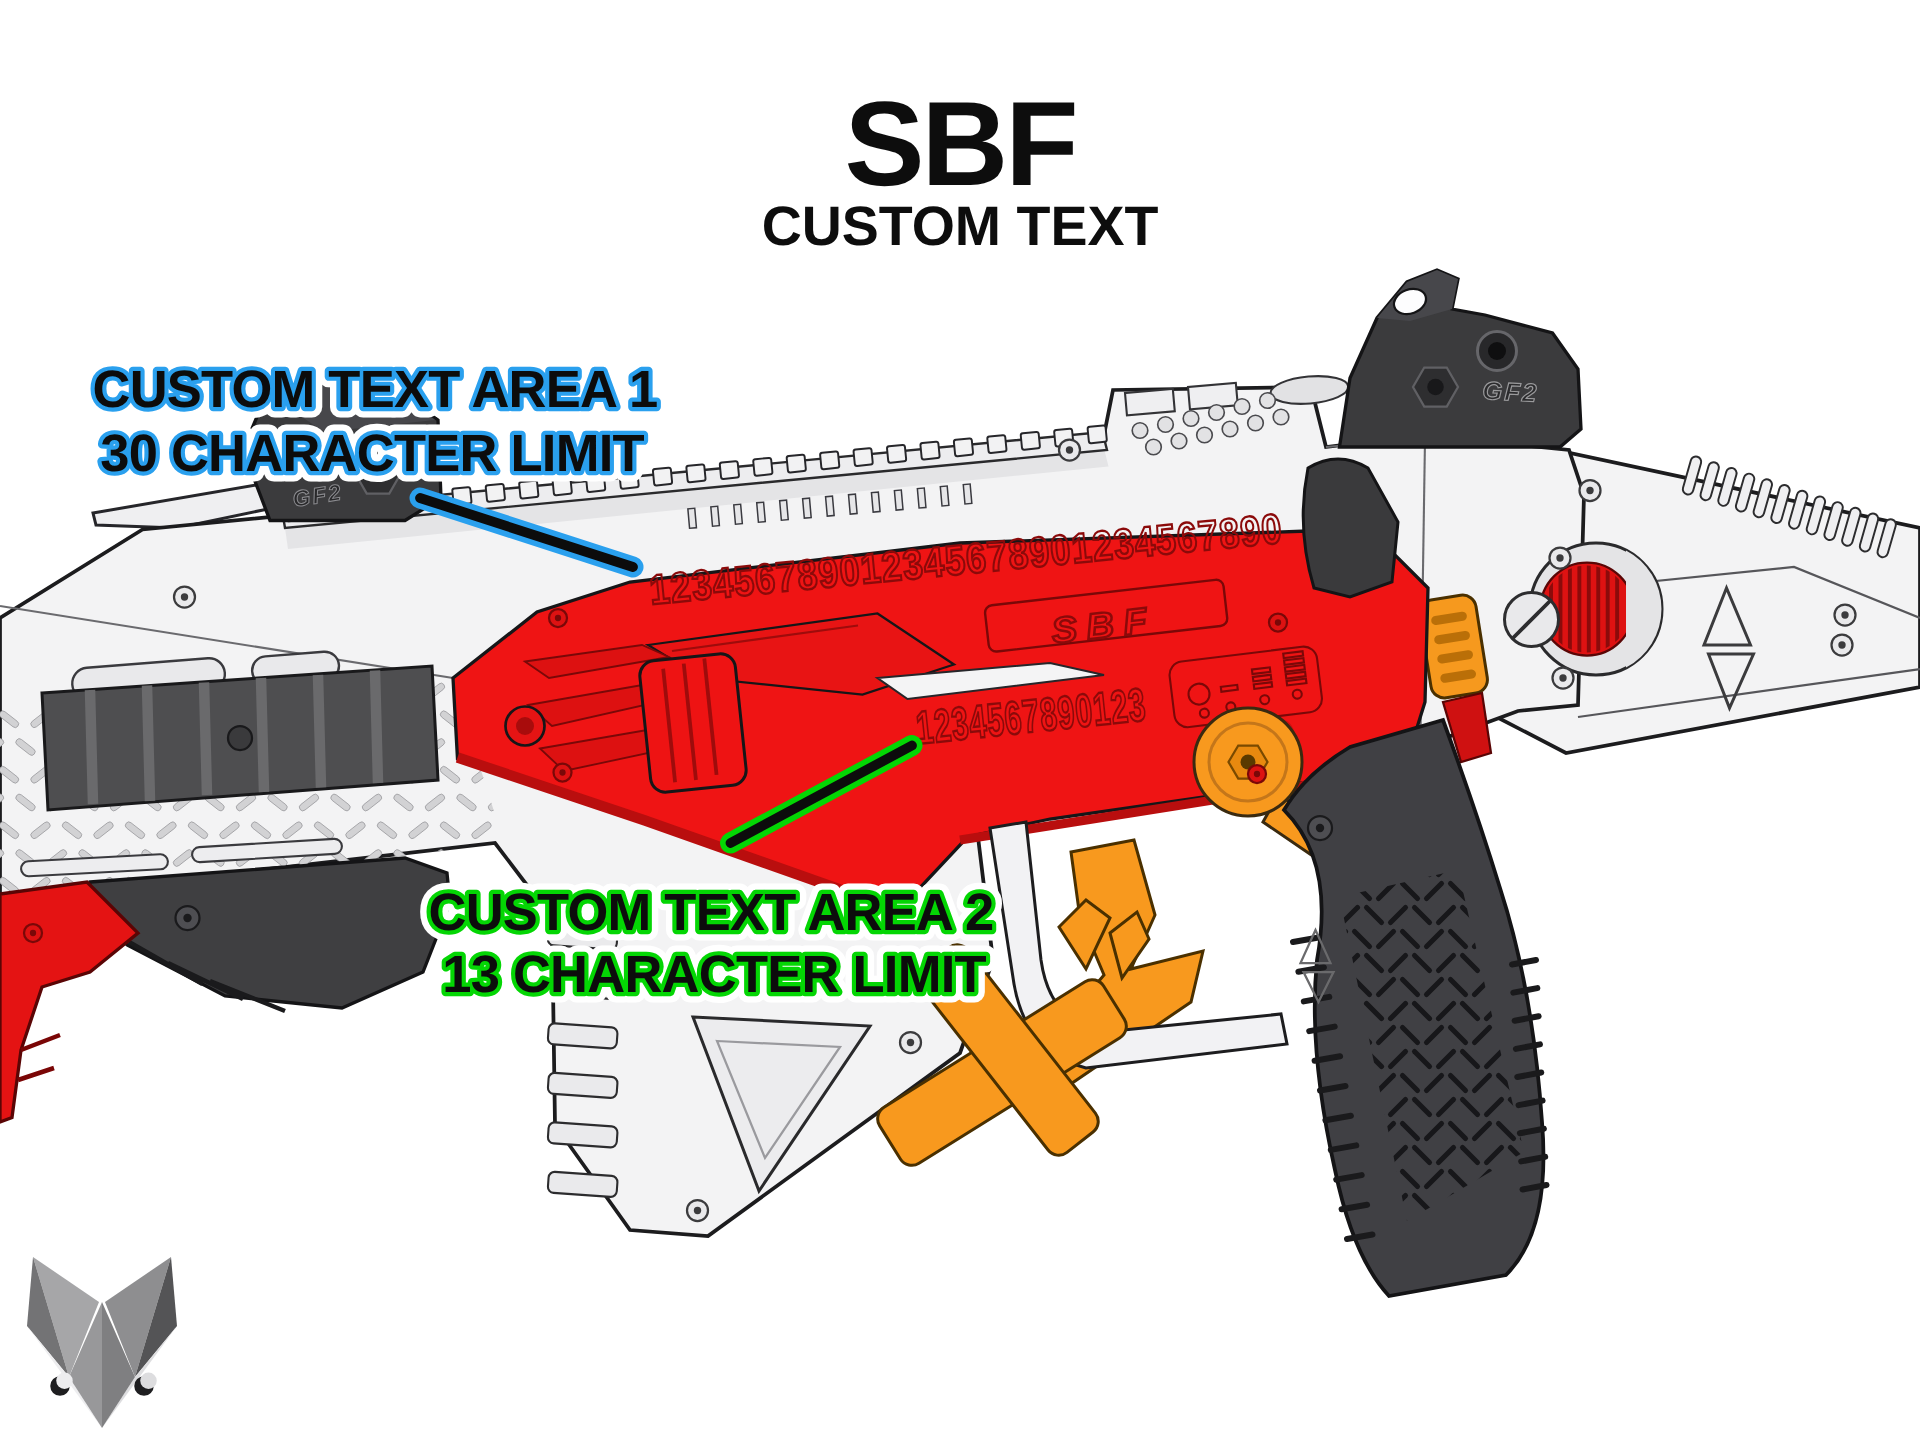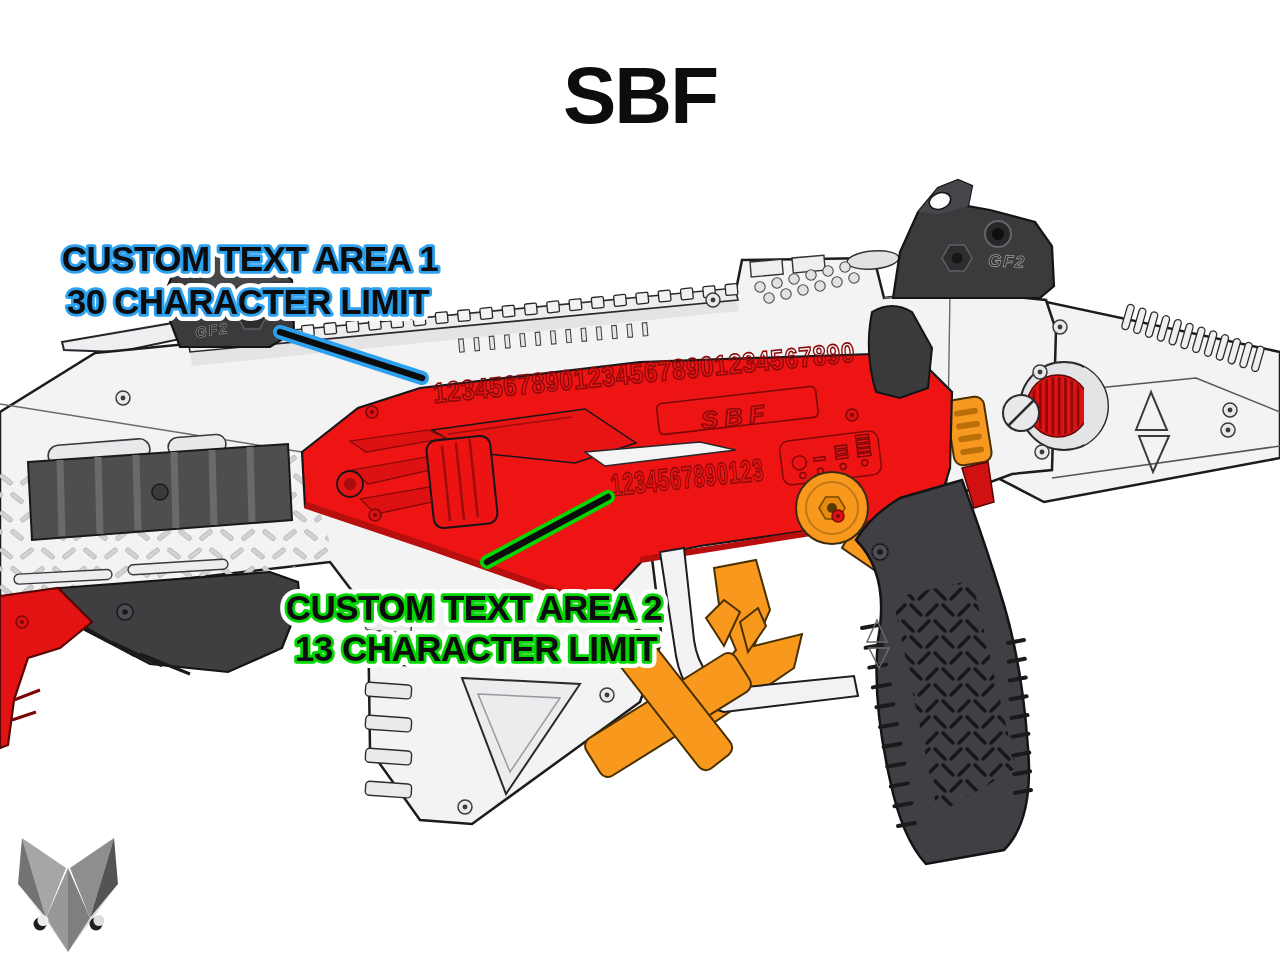--- a/index.html
+++ b/index.html
@@ -18,20 +18,21 @@
   .lbl{fill:#0C0C0C;stroke-width:5.5px}
   .lbl.b{stroke:#2AA0EE}
   .lbl.g{stroke:#04D604}
 </style>
 </head>
 <body>
 
 <div class="stage">
 
   <div class="title">SBF</div>
+  <div class="subtitle">CUSTOM TEXT</div>
 
   <svg class="stage" width="1280" height="960" viewBox="0 0 1280 960">
     <defs>
       <clipPath id="hgClip">
           <path d="M0,470 L300,448 L336,562 L0,604 Z"></path>
         </clipPath>
       <clipPath id="gripClip">
           <path d="M893,598 L972,580 L1016,768 L938,814 Z"></path>
         </clipPath>
       <clipPath id="flyClip">

